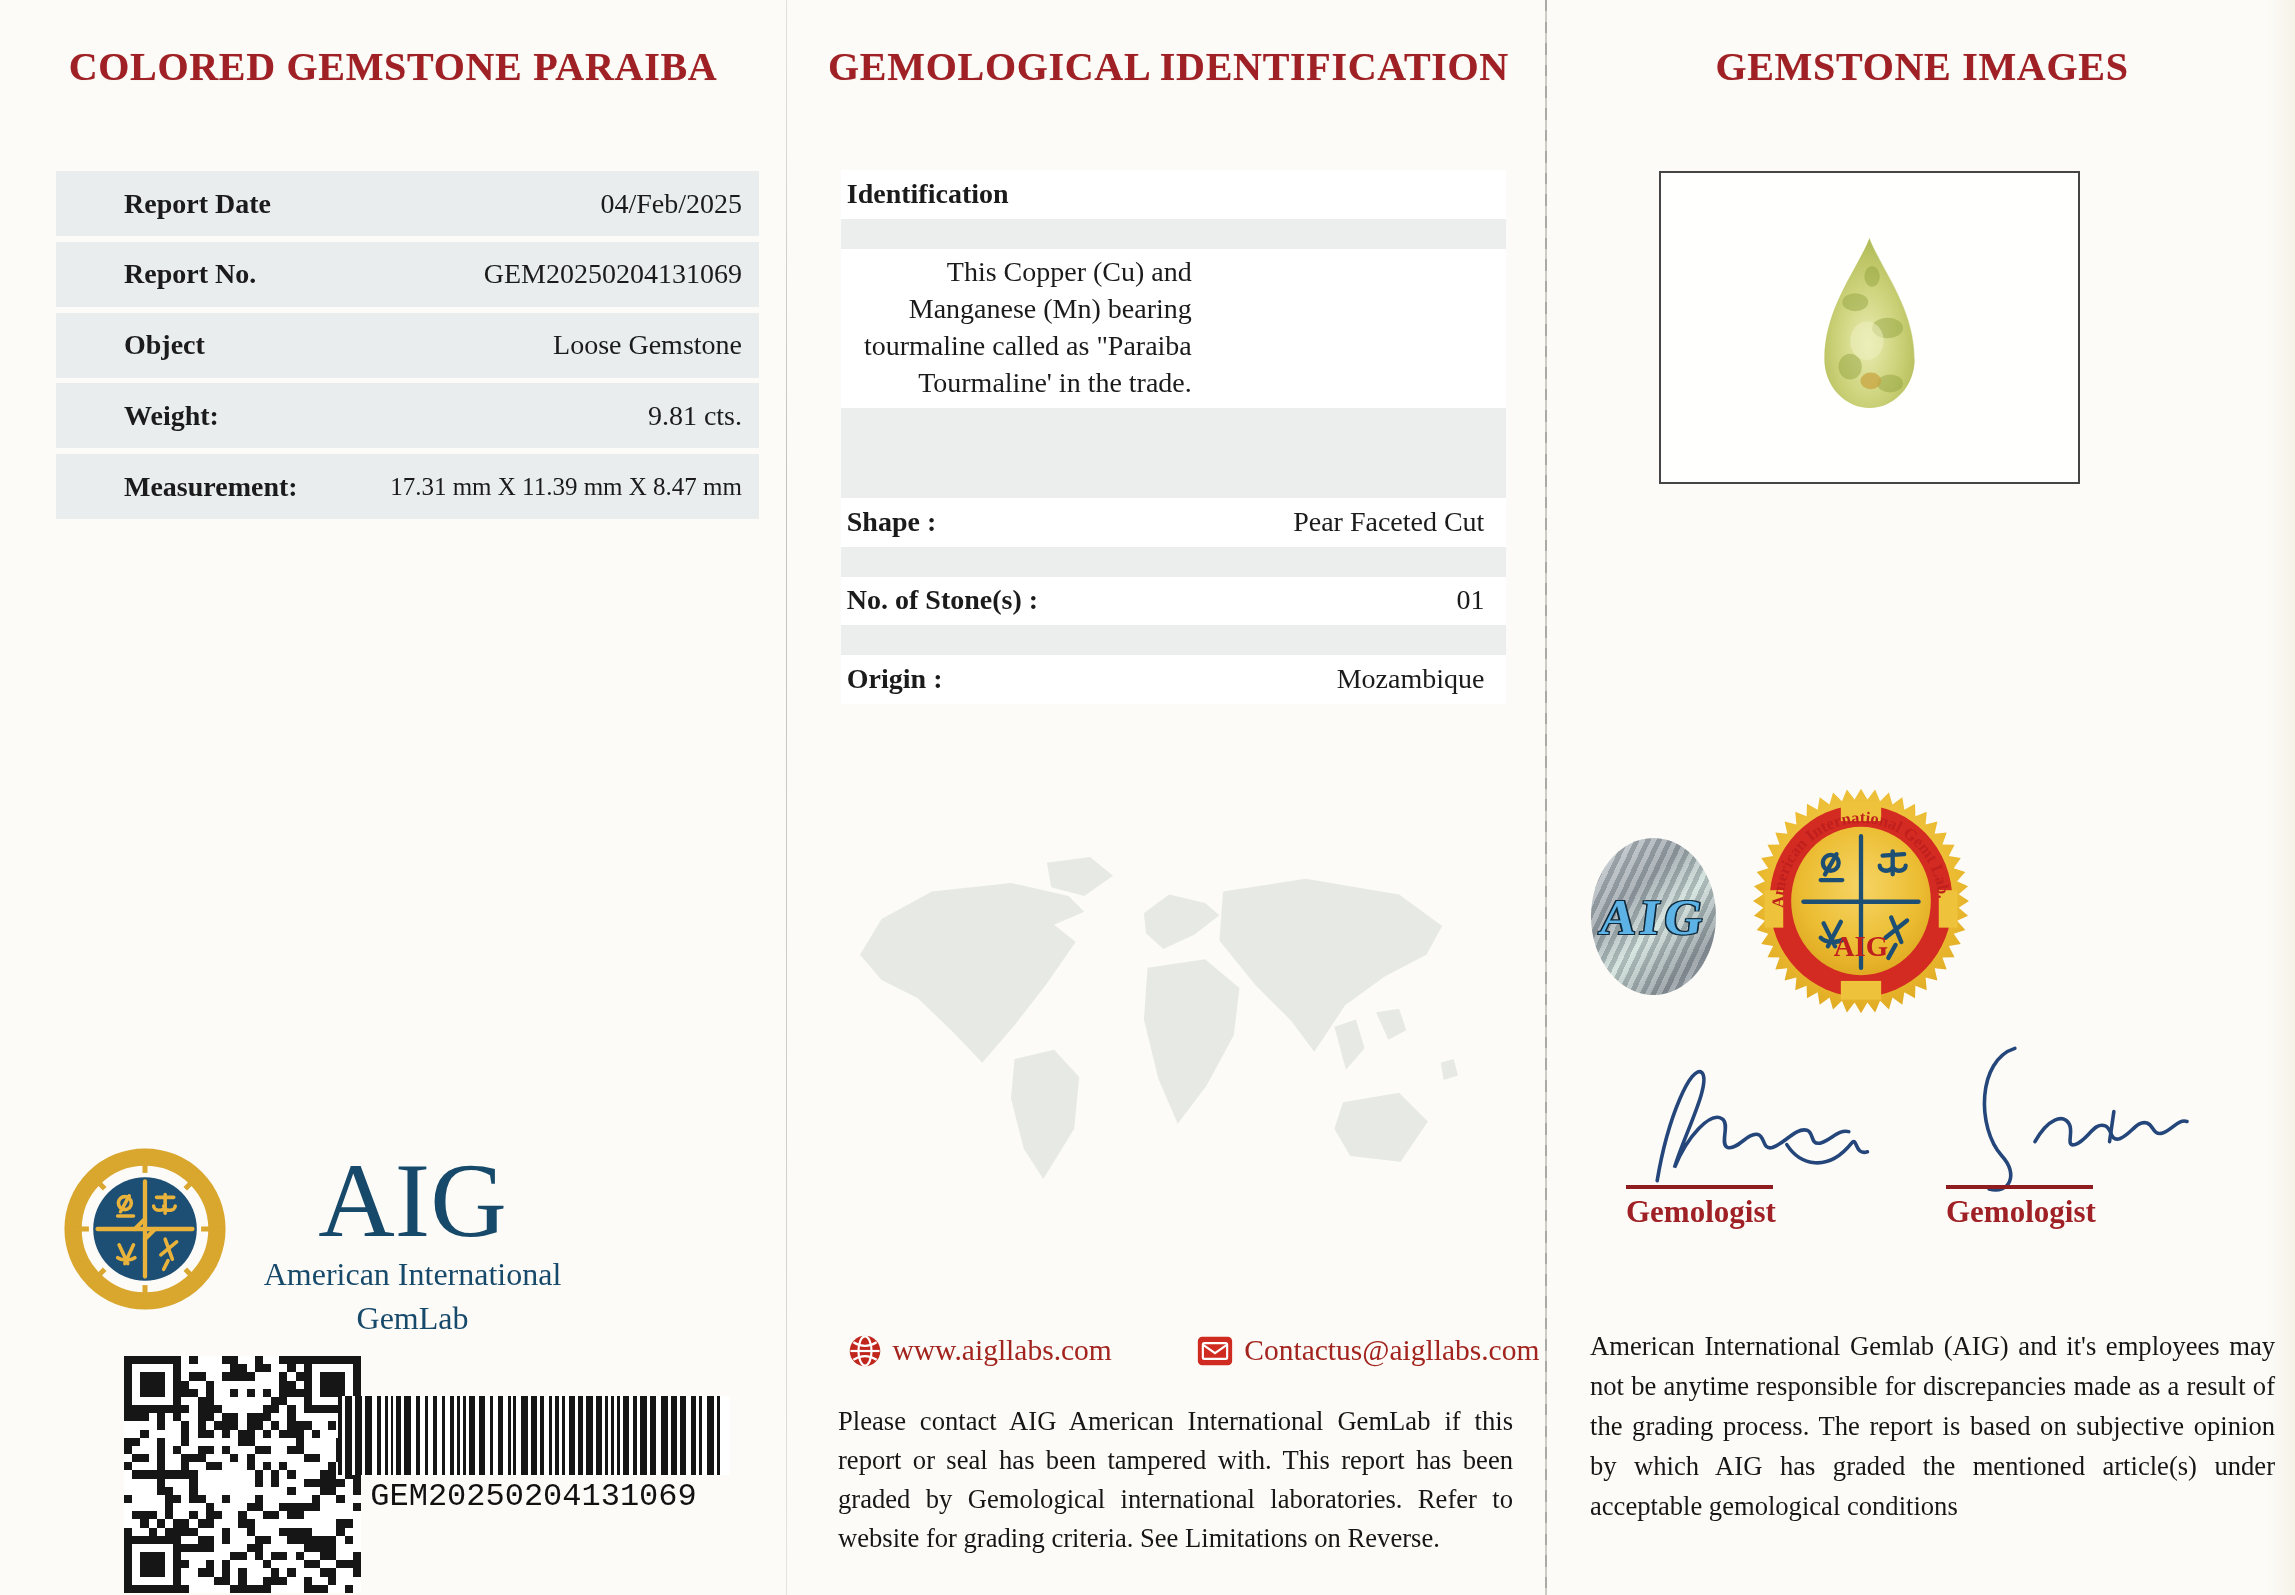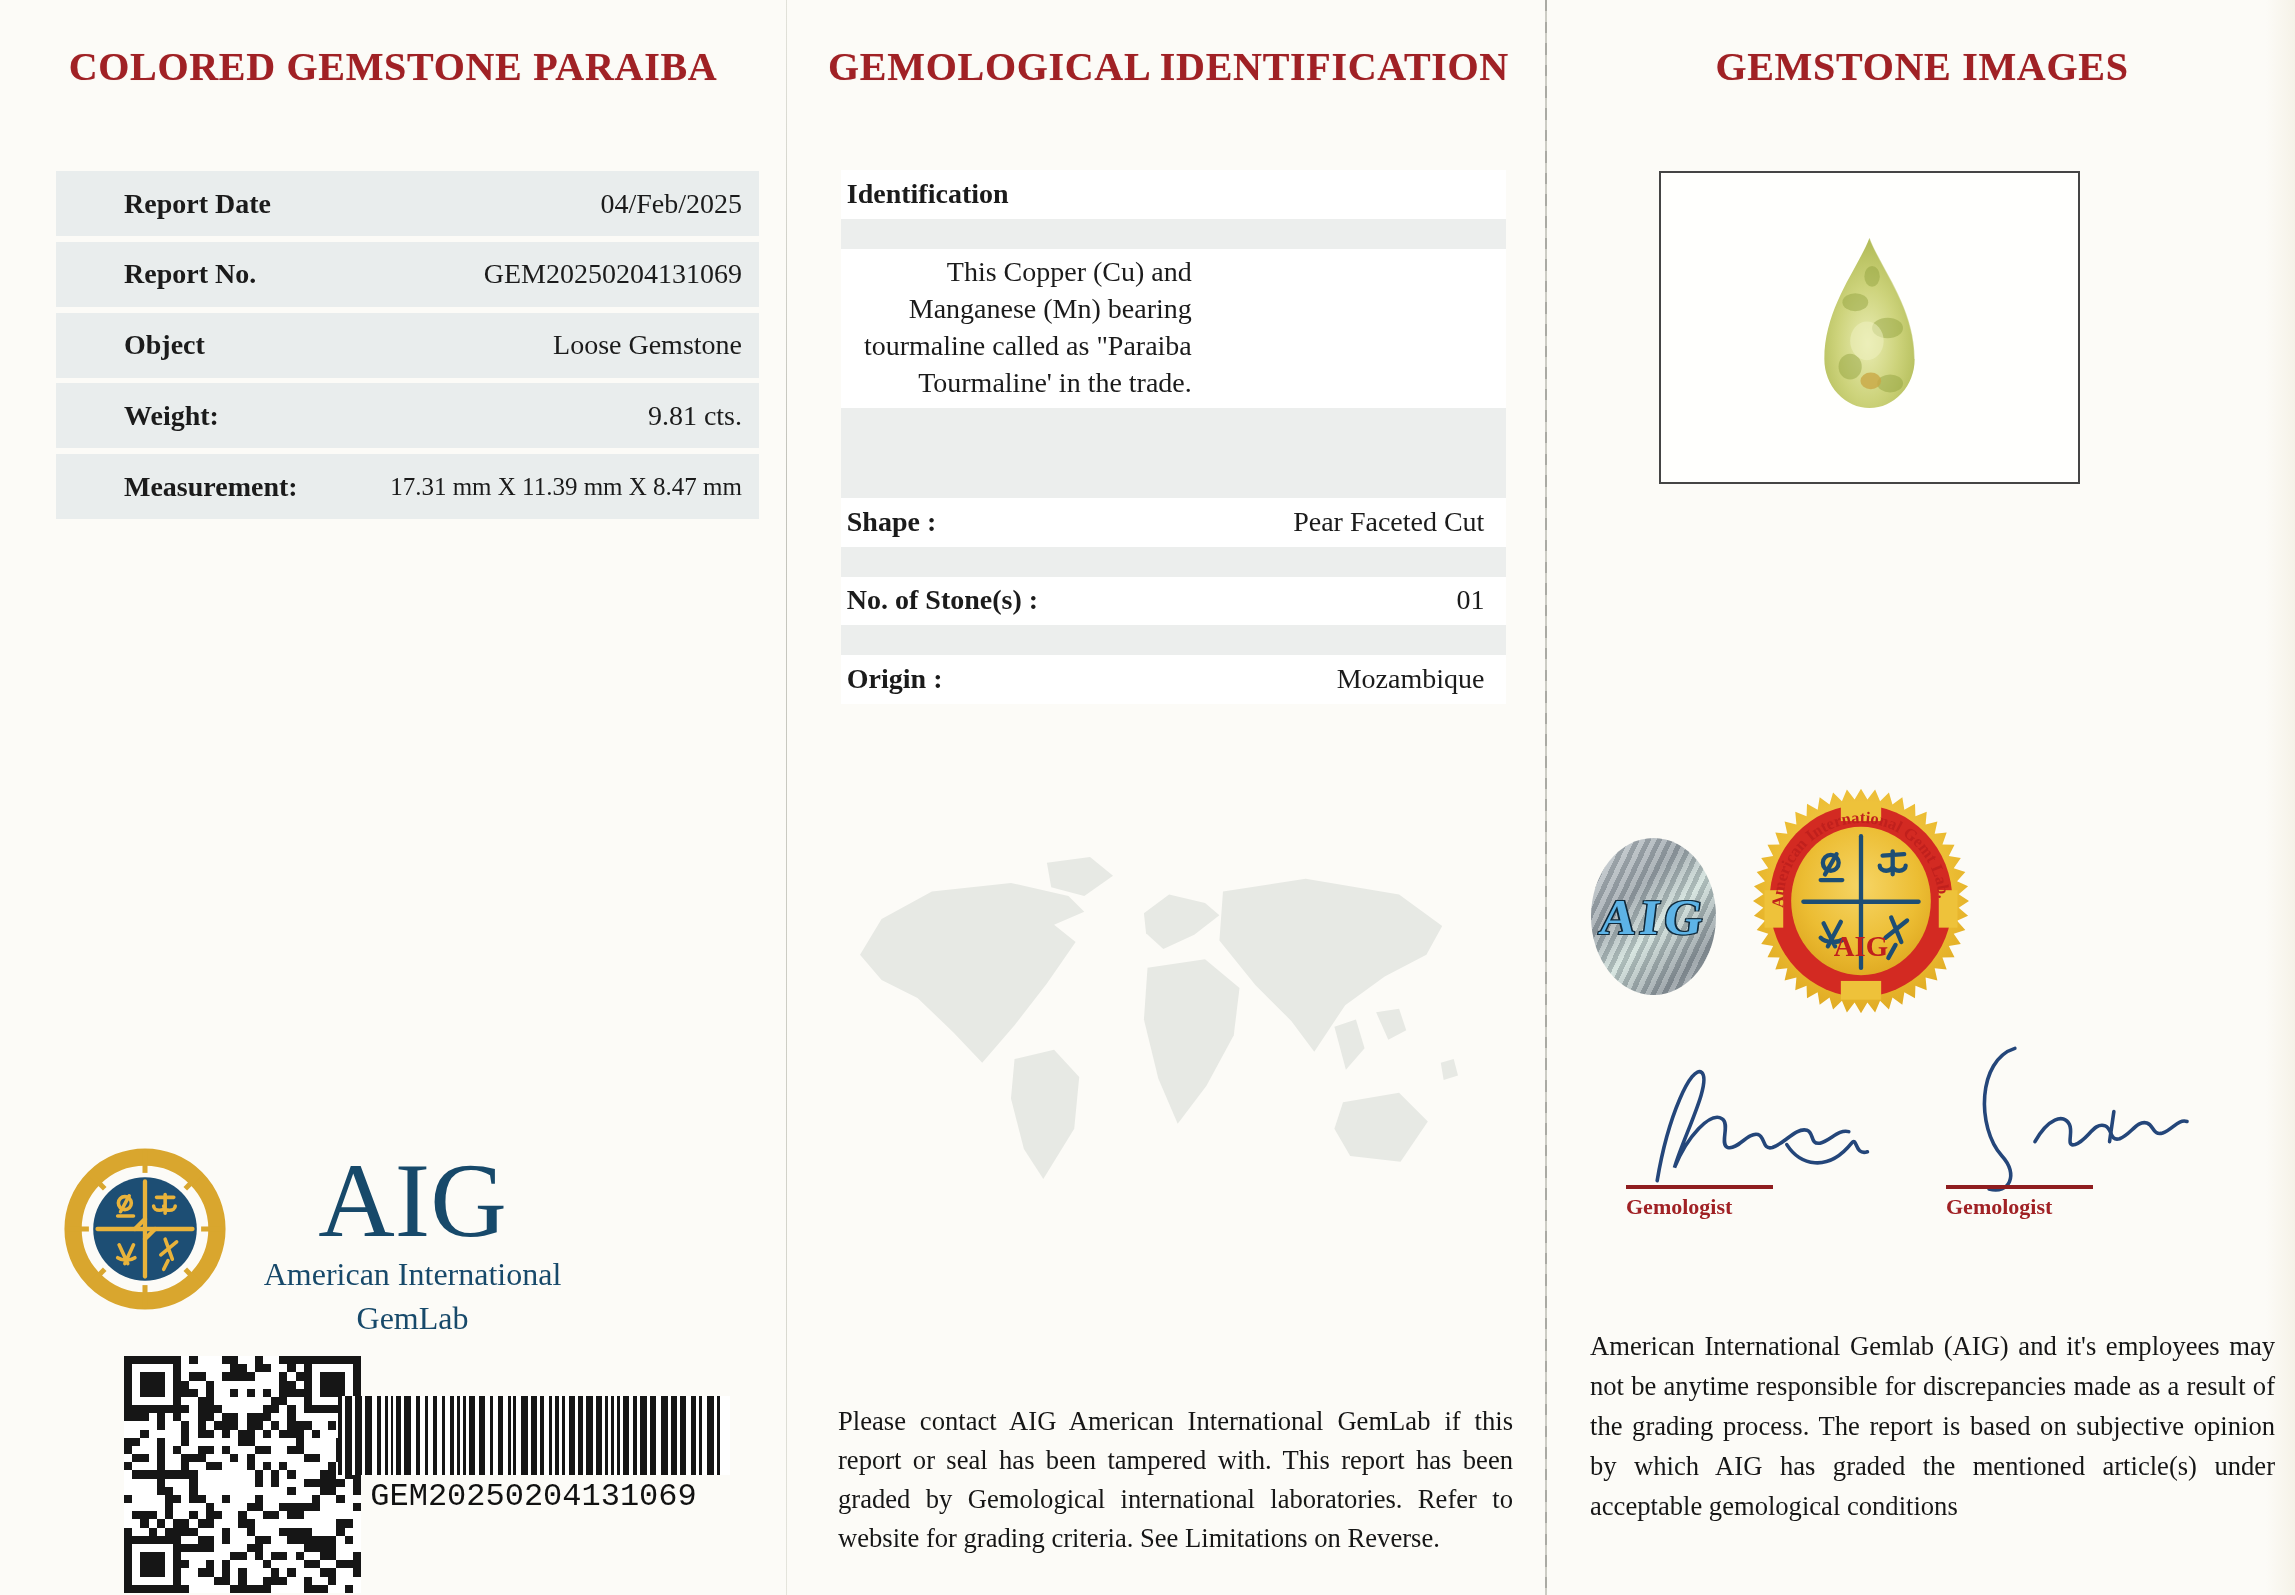--- a/index.html
+++ b/index.html
@@ -86,21 +86,21 @@
 
   #gold-seal { position:absolute; left:191px; top:775px; }
 
   .sig { position:absolute; }
   #sig-1 { left:65px;  top:1051px; }
   #sig-2 { left:385px; top:1034px; }
   .sigblock { position:absolute; }
   #sigblock-1 { left:77px; top:1185px; width:173px; }
   #sigblock-2 { left:397px; top:1185px; width:173px; }
   .sigline { width:147px; height:3.6px; background:#8f1d1f; }
-  .siglabel { margin-top:5.8px; font-size:22px; font-weight:bold; color:#a02125; }
+  .siglabel { margin-top:5.8px; font-size:31px; font-weight:bold; color:#a02125; }
 
   #right-disclaimer { position:absolute; top:1327px; left:41px; right:20px;
                       font-size:26.6px; line-height:1.5; text-align:justify; color:#161616; }
 
   
   #paper-edge { position:absolute; right:0; top:0; width:29px; height:100%;
                 background:linear-gradient(90deg, rgba(0,0,0,0), rgba(214,200,160,.18)); }
 </style>
 </head>
 <body>
@@ -689,20 +689,43 @@
         <path d="M435,92 L470,66 L520,78 L540,95 L505,122 L462,142 L438,120 Z"></path>
         <path d="M440,168 L520,156 L568,196 L560,262 L522,332 L482,385 L455,322 L435,240 Z"></path>
         <path d="M545,62 L660,44 L790,66 L850,110 L828,150 L770,180 L715,220 L672,285 L640,242 L590,192 L540,130 Z"></path>
         <path d="M700,250 L730,240 L742,280 L716,310 Z"></path>
         <path d="M758,230 L790,225 L800,255 L775,268 Z"></path>
         <path d="M712,355 L790,342 L830,382 L792,438 L722,430 L700,392 Z"></path>
         <path d="M848,300 L866,295 L872,318 L852,324 Z"></path>
       </g>
     </svg>
 
+    <div id="middle-links">
+      <div class="linkitem">
+        <svg width="32" height="32" viewBox="0 0 44 44">
+          <circle cx="22" cy="22" r="21" fill="#c1261d"></circle>
+          <g stroke="#ffffff" stroke-width="3" fill="none">
+            <ellipse cx="22" cy="22" rx="9" ry="20"></ellipse>
+            <line x1="2" y1="22" x2="42" y2="22"></line>
+            <path d="M6,10 Q22,20 38,10 M6,34 Q22,24 38,34"></path>
+          </g>
+        </svg>
+        <span>www.aigllabs.com</span>
+      </div>
+      <div class="linkitem">
+        <svg width="36" height="30" viewBox="0 0 50 42">
+          <rect x="1" y="1" width="48" height="40" rx="6" fill="#cf2b20"></rect>
+          <g stroke="#ffffff" stroke-width="3" fill="none">
+            <rect x="8" y="10" width="34" height="22" rx="2"></rect>
+            <path d="M8,12 L25,24 L42,12"></path>
+          </g>
+        </svg>
+        <span>Contactus@aigllabs.com</span>
+      </div>
+    </div>
 
     <div id="middle-disclaimer">Please contact AIG American International GemLab if this report or seal has been tampered with. This report has been graded by Gemological international laboratories. Refer to website for grading criteria. See Limitations on Reverse.</div>
   </div>
 
   <div class="panel" id="panel-right">
     <div class="panel-title">GEMSTONE IMAGES</div>
 
     <div id="photo-box">
       <svg width="129" height="194" viewBox="0 0 200 300">
         <defs>

